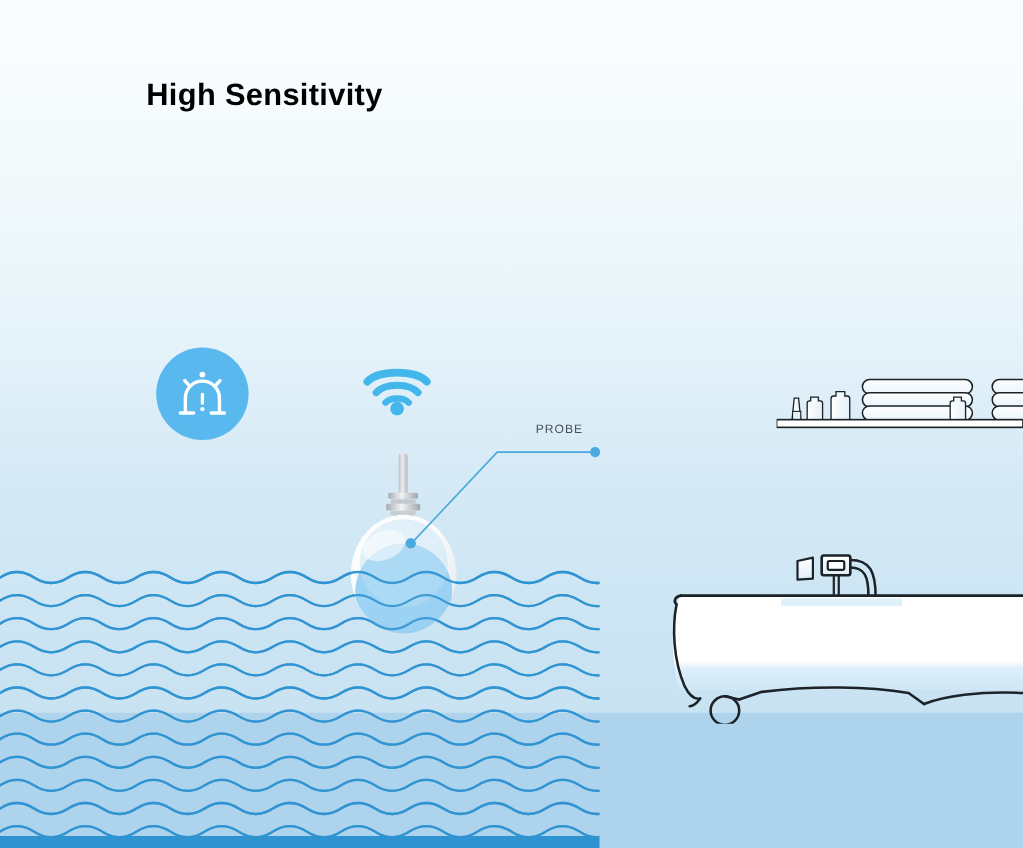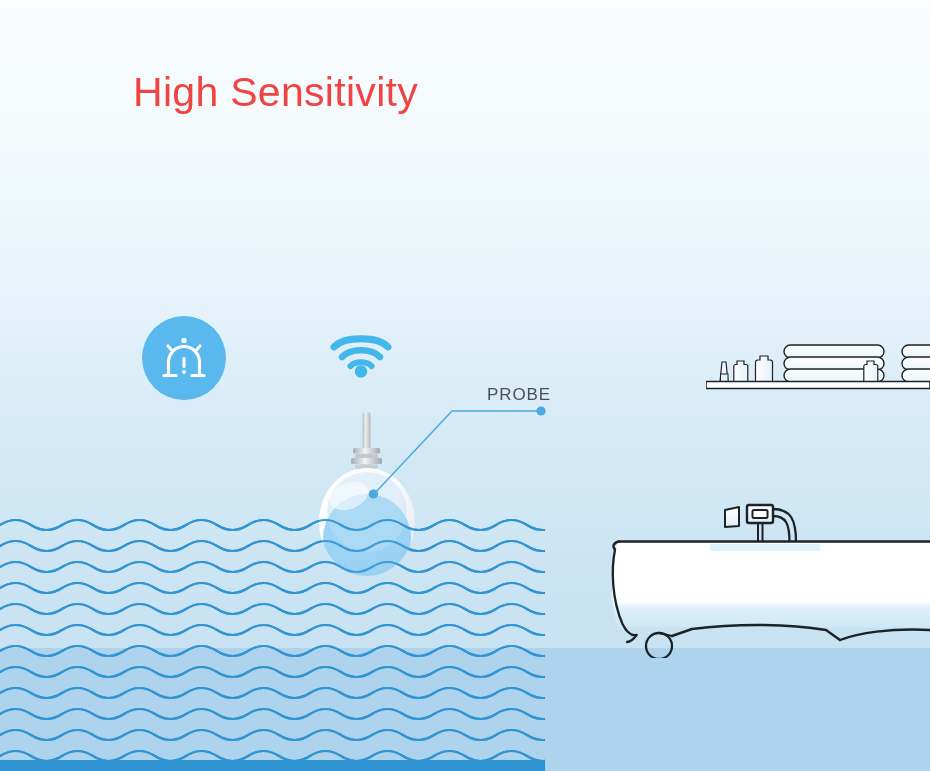--- a/index.html
+++ b/index.html
@@ -30,22 +30,22 @@
 
   
   .floor{
     position:absolute;left:0;top:648px;width:930px;height:123px;
     background:#aed3ec;
   }
 
   
   .title{
     position:absolute;left:133px;top:70px;
-    font-size:41px;font-weight:400;letter-spacing:.3px;
-    color:#ef4444;line-height:1.12;white-space:nowrap;
+    font-size:28px;font-weight:700;letter-spacing:.3px;
+    color:#000000;line-height:1.12;white-space:nowrap;
   }
   .subtitle{
     position:absolute;left:135px;top:124px;width:640px;
     font-size:17.5px;font-weight:400;line-height:1.45;
     color:#7c7f84;letter-spacing:.05px;
   }
 
   
   .alarm-badge{
     position:absolute;left:142px;top:316px;width:84px;height:84px;
@@ -77,21 +77,21 @@
     position:absolute;left:0px;top:515px;width:545px;height:245px;
     overflow:hidden;pointer-events:none;
   }
   .wave-overlay svg{display:block;}
 
   
   .callout{position:absolute;left:360px;top:396px;width:195px;height:110px;}
   .callout svg{display:block;}
   .callout-label{
     position:absolute;left:487px;top:385px;
-    font-size:17px;letter-spacing:.9px;color:#4a4f55;
+    font-size:11px;letter-spacing:.9px;color:#4a4f55;
     font-family:"Liberation Sans","DejaVu Sans",sans-serif;
   }
 
   
   .shelf{position:absolute;left:706px;top:320px;width:224px;height:72px;}
   .shelf svg{display:block;}
   .tub{position:absolute;left:600px;top:478px;width:330px;height:180px;}
   .tub svg{display:block;}
 </style>
 </head>

